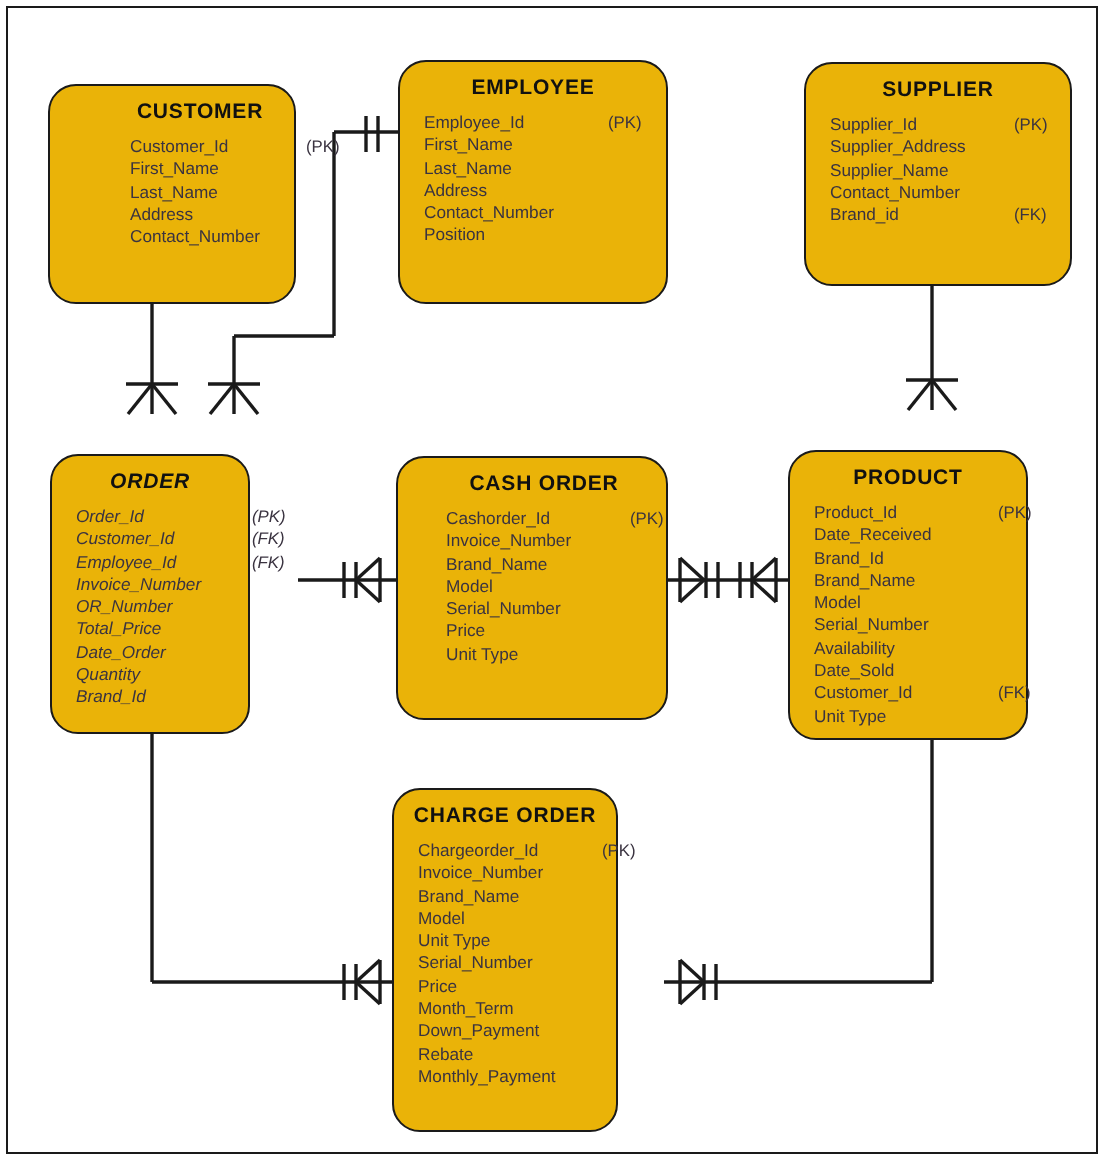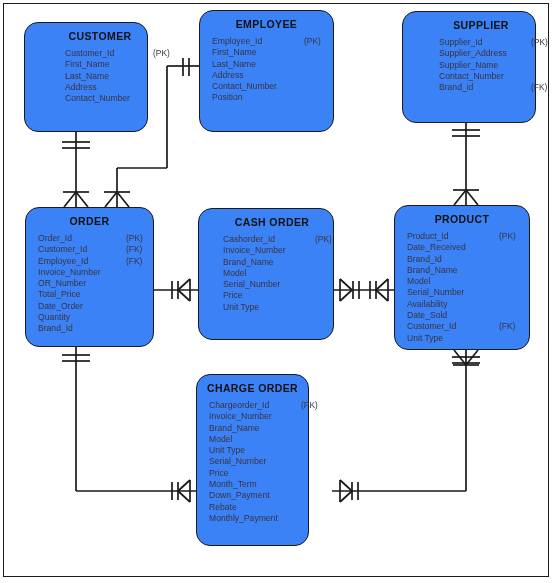--- a/index.html
+++ b/index.html
@@ -30,22 +30,23 @@
     left: 0;
     top: 0;
     width: 555px;
     height: 583px;
   }
   .entity {
     position: absolute;
     box-sizing: border-box;
     border: 1.6px solid #1a1a1a;
     border-radius: 14px;
-    background: #3b82f6;
+    background: #eab308;
     padding: 0;
+    margin-top: 20px;
   }
   .entity-title {
     text-align: center;
     font-weight: bold;
     font-size: 10.5px;
     color: #111111;
     letter-spacing: 0.4px;
     margin-top: 7px;
     margin-bottom: 6px;
   }
@@ -197,31 +198,31 @@
         <div class="entity-title">EMPLOYEE</div>
         <div class="attr-list">
           <div class="attr-row"><span>Employee_Id</span><span class="attr-key wide">(PK)</span></div>
           <div class="attr-row"><span>First_Name</span></div>
           <div class="attr-row"><span>Last_Name</span></div>
           <div class="attr-row"><span>Address</span></div>
           <div class="attr-row"><span>Contact_Number</span></div>
           <div class="attr-row"><span>Position</span></div>
         </div>
       </div>
-      <div class="entity" style="left: 402px; top: 11px; width: 134px; height: 112px; padding-left: 24px;">
+      <div class="entity" style="left: 402px; top: 11px; width: 134px; height: 112px;">
         <div class="entity-title">SUPPLIER</div>
         <div class="attr-list">
           <div class="attr-row"><span>Supplier_Id</span><span class="attr-key wide">(PK)</span></div>
           <div class="attr-row"><span>Supplier_Address</span></div>
           <div class="attr-row"><span>Supplier_Name</span></div>
           <div class="attr-row"><span>Contact_Number</span></div>
           <div class="attr-row"><span>Brand_id</span><span class="attr-key wide">(FK)</span></div>
         </div>
       </div>
-      <div class="entity" style="left: 25px; top: 207px; width: 129px; height: 140px;">
+      <div class="entity" style="left: 25px; top: 207px; width: 100px; height: 140px; font-style: italic;">
         <div class="entity-title">ORDER</div>
         <div class="attr-list">
           <div class="attr-row"><span>Order_Id</span><span class="attr-key">(PK)</span></div>
           <div class="attr-row"><span>Customer_Id</span><span class="attr-key">(FK)</span></div>
           <div class="attr-row"><span>Employee_Id</span><span class="attr-key">(FK)</span></div>
           <div class="attr-row"><span>Invoice_Number</span></div>
           <div class="attr-row"><span>OR_Number</span></div>
           <div class="attr-row"><span>Total_Price</span></div>
           <div class="attr-row"><span>Date_Order</span></div>
           <div class="attr-row"><span>Quantity</span></div>
@@ -233,21 +234,21 @@
         <div class="attr-list">
           <div class="attr-row"><span>Cashorder_Id</span><span class="attr-key wide">(PK)</span></div>
           <div class="attr-row"><span>Invoice_Number</span></div>
           <div class="attr-row"><span>Brand_Name</span></div>
           <div class="attr-row"><span>Model</span></div>
           <div class="attr-row"><span>Serial_Number</span></div>
           <div class="attr-row"><span>Price</span></div>
           <div class="attr-row"><span>Unit Type</span></div>
         </div>
       </div>
-      <div class="entity" style="left: 394px; top: 205px; width: 136px; height: 145px;">
+      <div class="entity" style="left: 394px; top: 205px; width: 120px; height: 145px;">
         <div class="entity-title">PRODUCT</div>
         <div class="attr-list">
           <div class="attr-row"><span>Product_Id</span><span class="attr-key wide">(PK)</span></div>
           <div class="attr-row"><span>Date_Received</span></div>
           <div class="attr-row"><span>Brand_Id</span></div>
           <div class="attr-row"><span>Brand_Name</span></div>
           <div class="attr-row"><span>Model</span></div>
           <div class="attr-row"><span>Serial_Number</span></div>
           <div class="attr-row"><span>Availability</span></div>
           <div class="attr-row"><span>Date_Sold</span></div>

